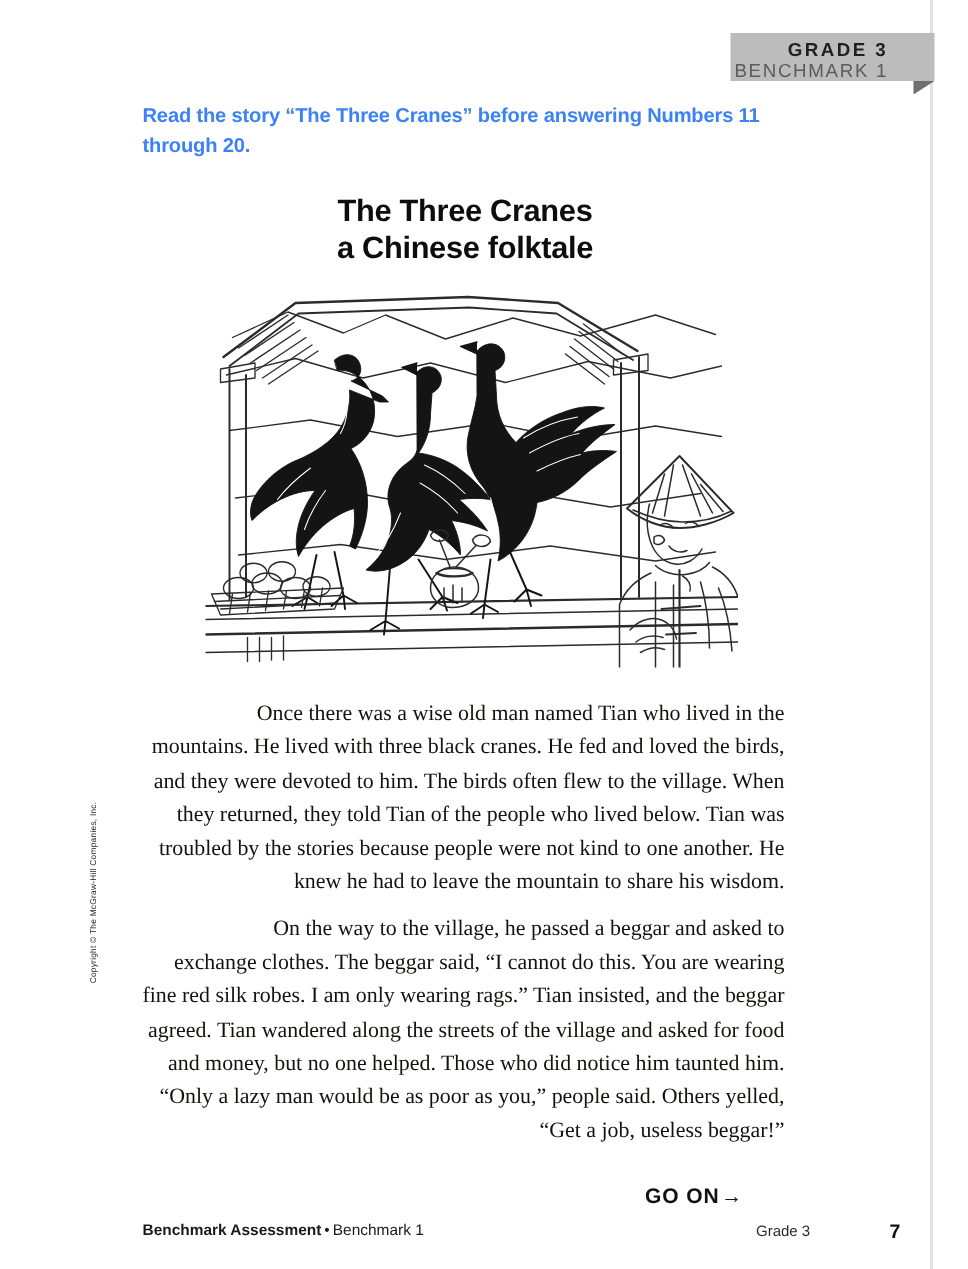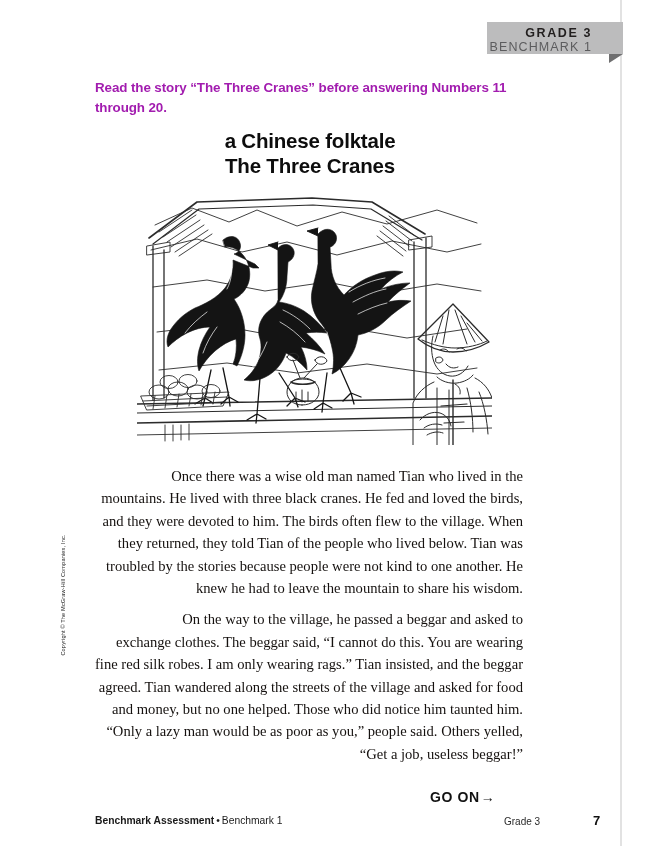--- a/index.html
+++ b/index.html
@@ -66,28 +66,28 @@
     letter-spacing: 1.1px;
     color: #5c5c5e;
     text-align: right;
     padding-right: 31px;
     line-height: 14px;
   }
 
   
   .instruction {
     position: absolute;
-    top: 78px;
+    top: 67px;
     left: 95px;
     width: 420px;
     font-family: "Liberation Sans", sans-serif;
     font-weight: bold;
     font-size: 13.4px;
     line-height: 19.5px;
-    color: #a21caf;
+    color: #3b82f6;
     letter-spacing: -0.1px;
   }
 
   
   .story-title {
     position: absolute;
     top: 128px;
     left: 95px;
     width: 430px;
     text-align: center;
@@ -208,22 +208,22 @@
 
   <div class="grade-tab">
     <div class="grade-line1">GRADE 3</div>
     <div class="grade-line2">BENCHMARK 1</div>
   </div>
   <div class="grade-tab-fold"></div>
 
   <div class="instruction">Read the story “The Three Cranes” before answering Numbers 11 through 20.</div>
 
   <div class="story-title">
+    <div>The Three Cranes</div>
     <div>a Chinese folktale</div>
-    <div>The Three Cranes</div>
   </div>
 
   <div class="illustration">
     <svg width="355" height="253" viewBox="0 0 355 253" xmlns="http://www.w3.org/2000/svg">
       <rect x="0" y="0" width="355" height="253" fill="#ffffff"></rect>
       <g stroke="#2b2b2b" fill="none" stroke-width="0.9" stroke-linecap="round" stroke-linejoin="round">
 
         <path d="M18 33 L55 16 L92 30 L120 18 L160 34 L205 20 L250 32 L300 18 L340 31"></path>
         <path d="M14 58 L60 47 L105 60 L150 50 L200 63 L255 49 L310 60 L344 52"></path>
         <path d="M16 95 L70 88 L128 99 L190 90 L245 101 L300 92 L344 99"></path>

